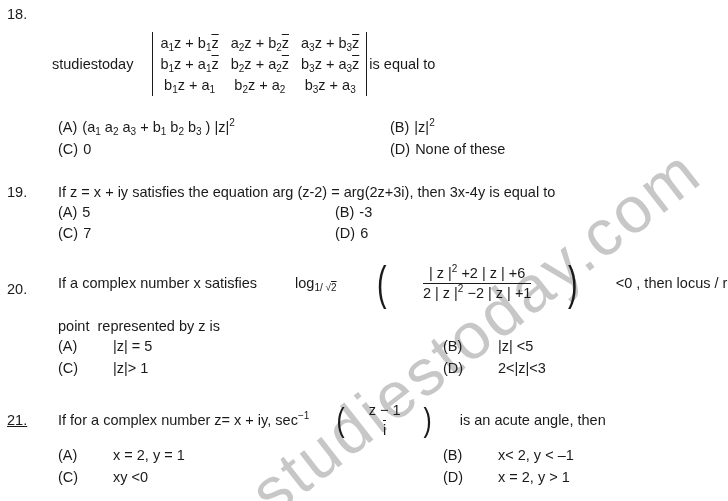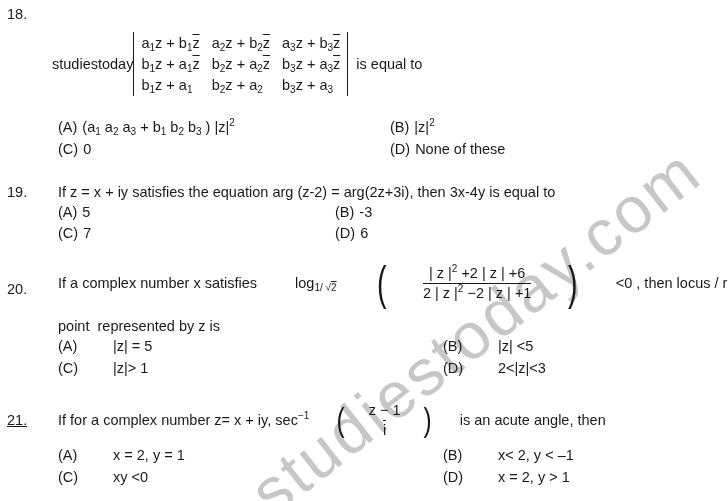--- a/index.html
+++ b/index.html
@@ -13,32 +13,32 @@
     position:absolute; z-index:0; left:236px; top:471px;
     transform:rotate(-38deg); transform-origin:0 0;
     font-size:65px; letter-spacing:3px; color:#c7c7c7; white-space:nowrap;
   }
   sub { font-size:10px; vertical-align:-3px; line-height:0; }
   sup { font-size:10px; vertical-align:6px; line-height:0; }
   .ol { text-decoration:overline; }
   .mathrow { display:flex; align-items:center; }
   .det {
     display:inline-grid; grid-template-columns:repeat(3,auto);
-    column-gap:12px; row-gap:5px; text-align:left;
+    column-gap:12px; row-gap:5px; text-align:center;
     border-left:1.5px solid #1a1a1a; border-right:1.5px solid #1a1a1a;
-    padding:3px 7px; margin-left:0;
+    padding:3px 7px; margin-left:19px;
   }
   .frac { display:inline-flex; flex-direction:column; align-items:center; margin:0 2px; line-height:1.25; }
   .frac .fden { border-top:1.3px solid #1a1a1a; }
   .bp  { font-size:46px; transform:scaleX(0.62); display:inline-block; line-height:0.8; }
   .bp2 { font-size:34px; transform:scaleX(0.72); display:inline-block; line-height:0.8; }
   .opt  { display:flex; gap:5px; }
   .optc { display:flex; }
   .optc .olbl { width:55px; flex:0 0 55px; }
-  .tailgap { margin-left:8px; }
+  .tailgap { margin-left:2px; }
   .leadgap { margin-right:6px; }
 </style>
 </head>
 <body>
 
 <div class="page">
 
   <div class="wm">studiestoday.com</div>
 
   <div class="abs" style="left:7px; top:6px;">18.</div>

